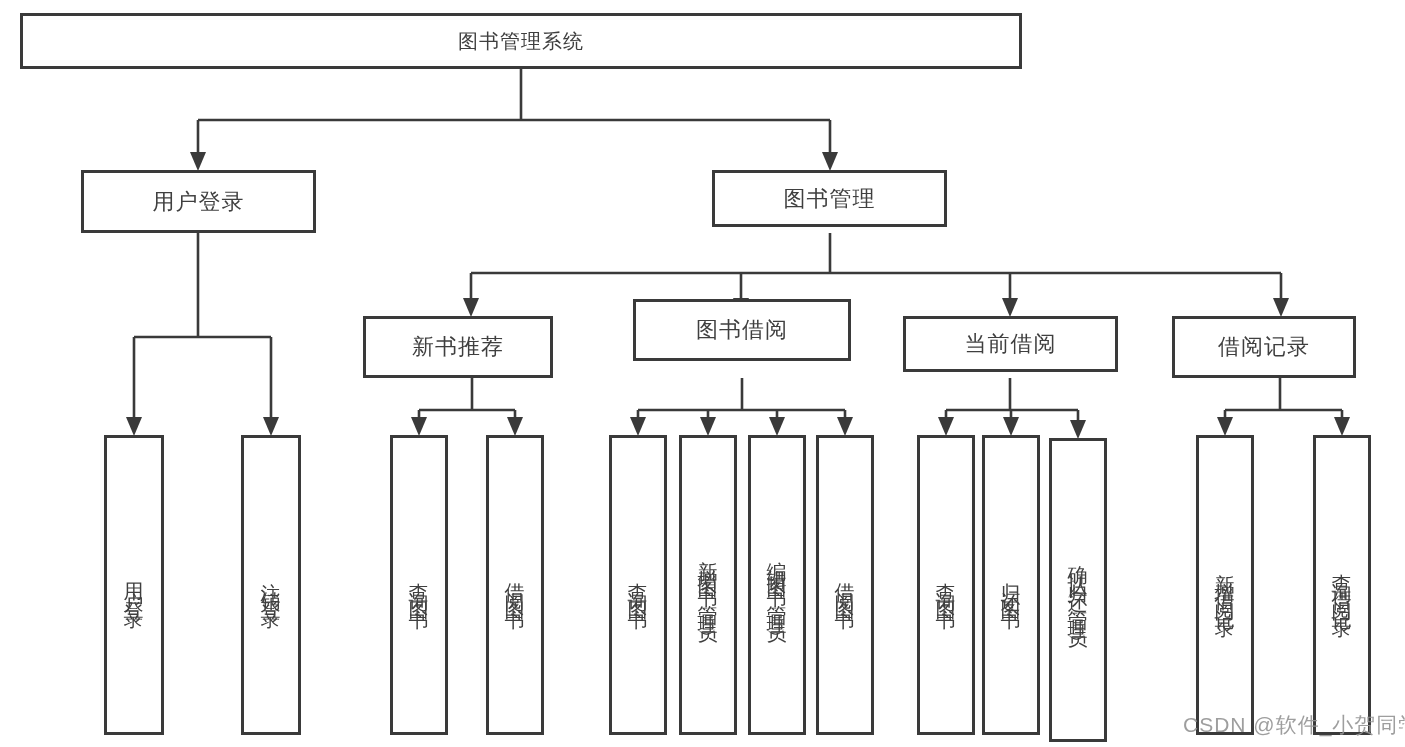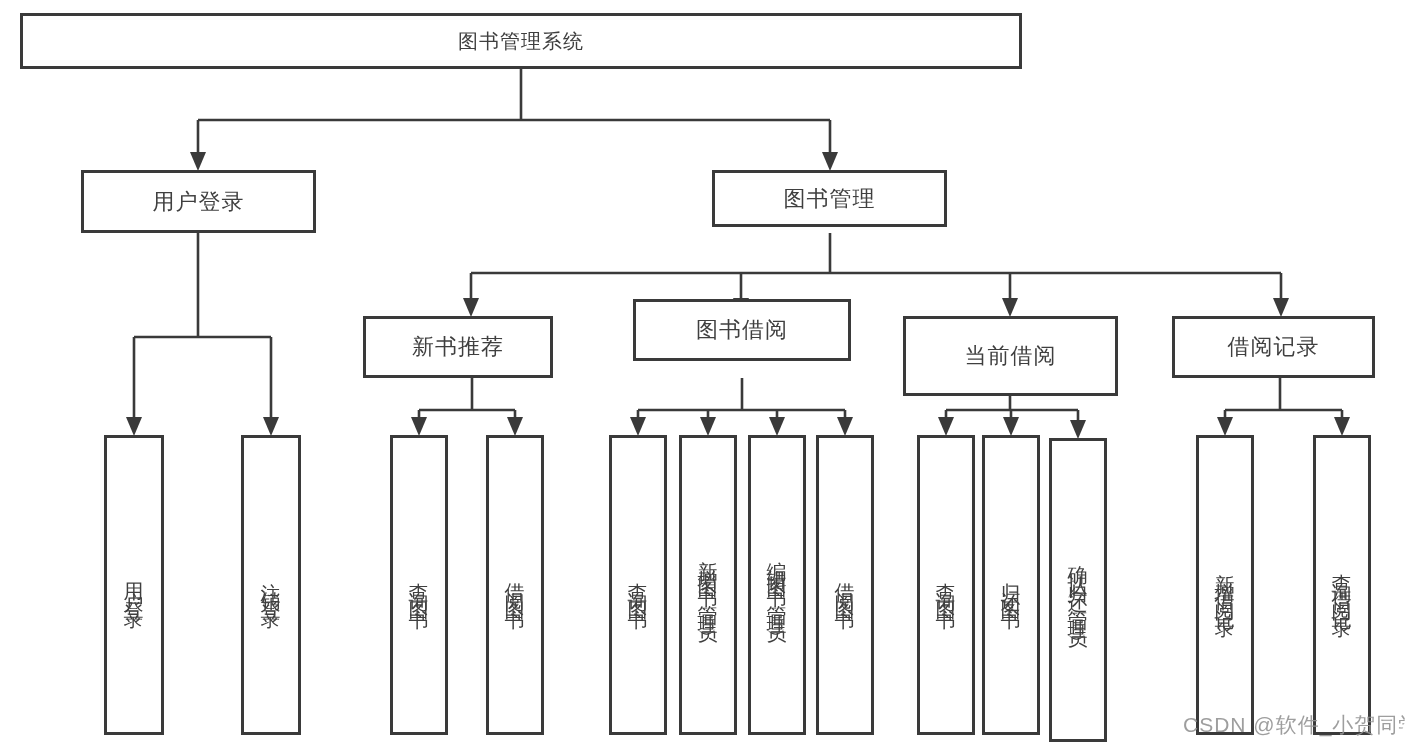--- a/index.html
+++ b/index.html
@@ -97,22 +97,22 @@
     </g>
   </svg>
 
   <div class="hnode root" style="left:20px; top:13px; width:1002px; height:56px;">图书管理系统</div>
 
   <div class="hnode" style="left:81px; top:170px; width:235px; height:63px;">用户登录</div>
   <div class="hnode" style="left:712px; top:170px; width:235px; height:57px;">图书管理</div>
 
   <div class="hnode" style="left:363px; top:316px; width:190px; height:62px;">新书推荐</div>
   <div class="hnode" style="left:633px; top:299px; width:218px; height:62px;">图书借阅</div>
-  <div class="hnode" style="left:903px; top:316px; width:215px; height:80px;">当前借阅</div>
-  <div class="hnode" style="left:1172px; top:316px; width:203px; height:62px;">借阅记录</div>
+  <div class="hnode" style="left:903px; top:316px; width:215px; height:56px;">当前借阅</div>
+  <div class="hnode" style="left:1172px; top:316px; width:184px; height:62px;">借阅记录</div>
 
   <div class="vnode" style="left:104px; width:60px;">用户登录</div>
   <div class="vnode" style="left:241px; width:60px;">注销登录</div>
 
   <div class="vnode" style="left:390px; width:58px;">查询图书</div>
   <div class="vnode" style="left:486px; width:58px;">借阅图书</div>
 
   <div class="vnode" style="left:609px; width:58px;">查询图书</div>
   <div class="vnode" style="left:679px; width:58px;">新增图书（管理员）</div>
   <div class="vnode" style="left:748px; width:58px;">编辑图书（管理员）</div>

